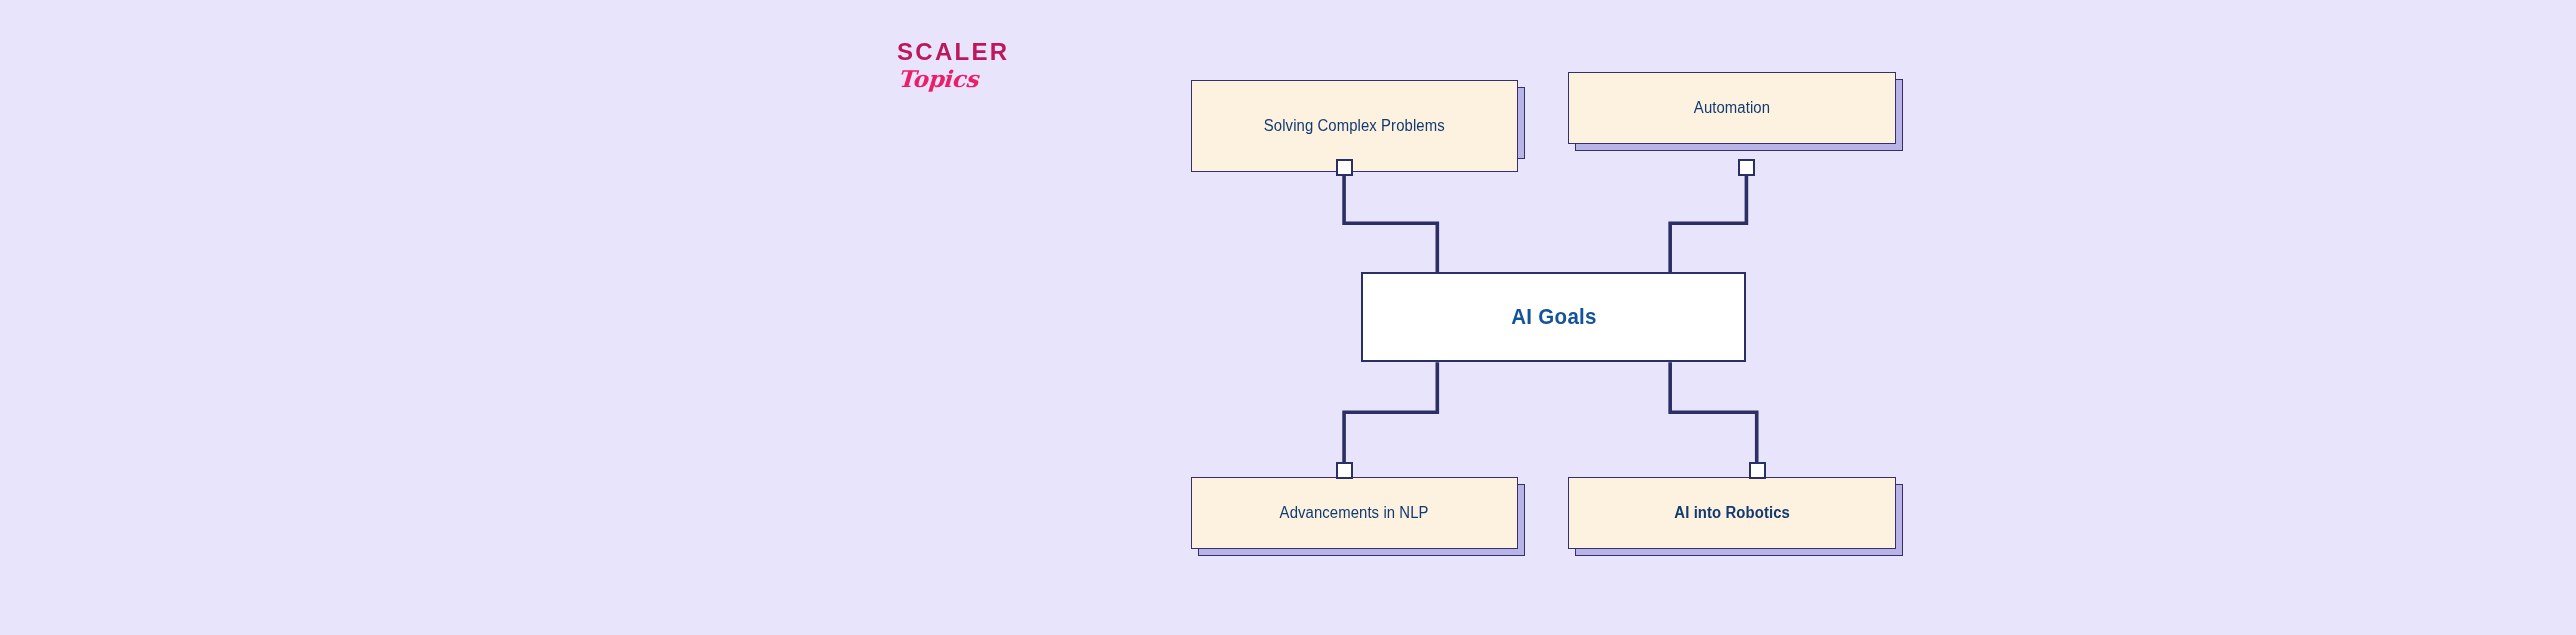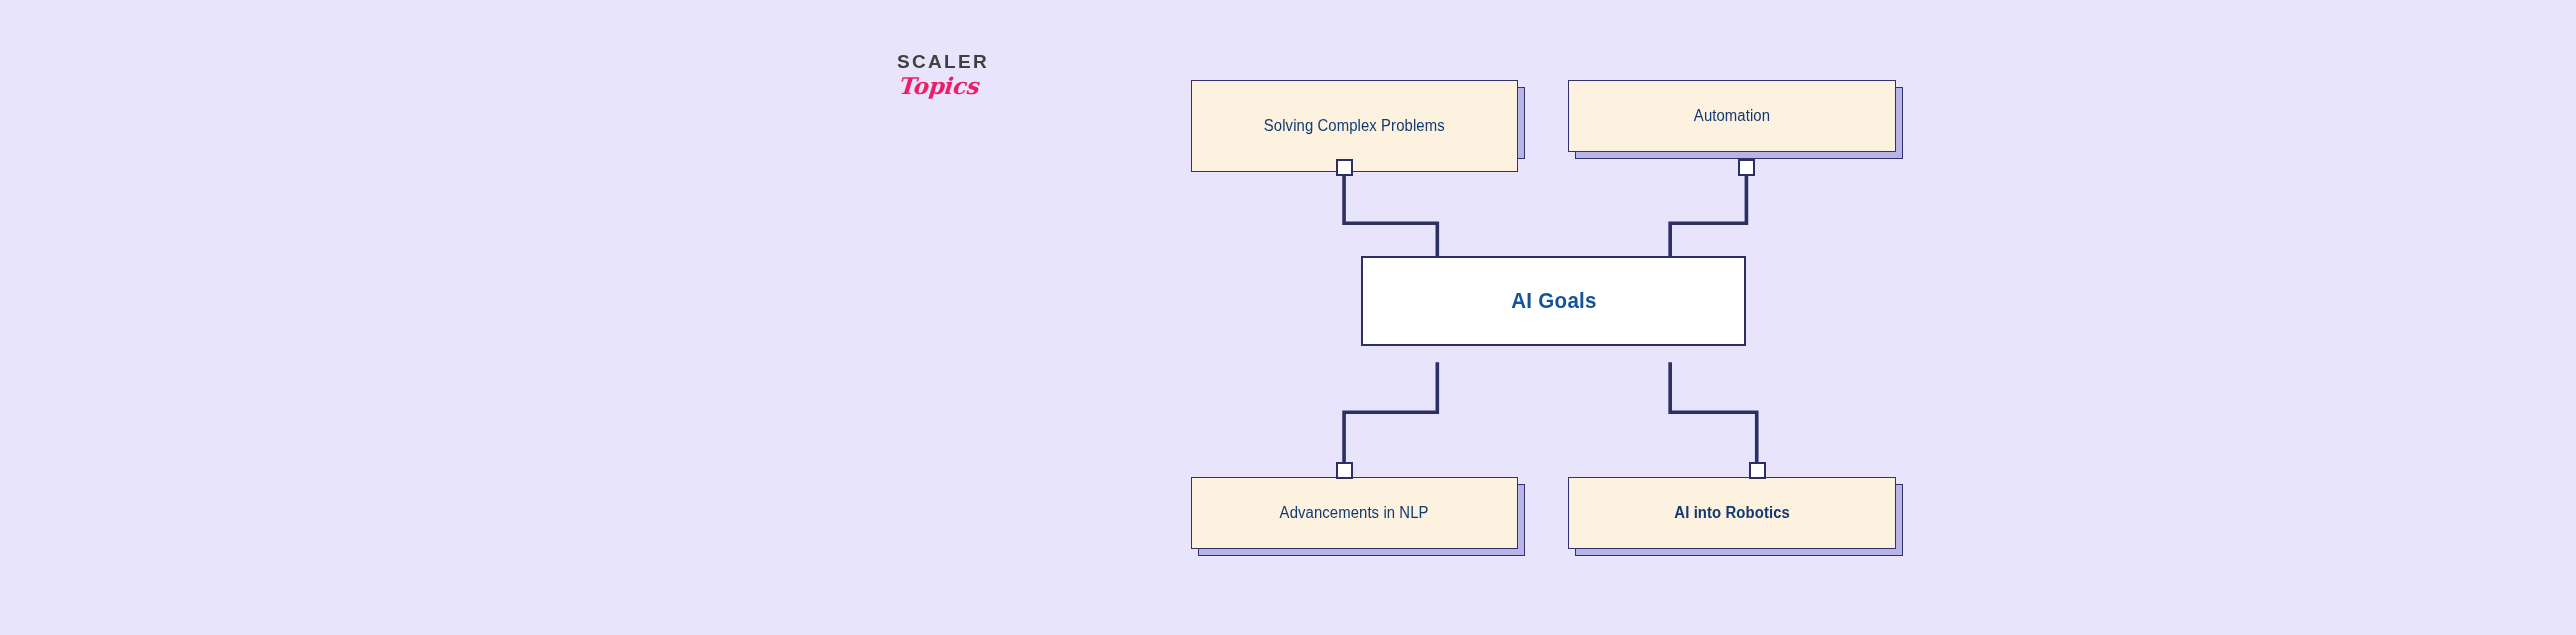--- a/index.html
+++ b/index.html
@@ -27,26 +27,25 @@
   #brand-logo {
     position: absolute;
     left: 897px;
     top: 40px;
     width: 155px;
     height: 62px;
   }
   #brand-wordmark {
     font-family: "Liberation Sans", sans-serif;
     font-weight: 700;
-    font-size: 19px;
+    font-size: 24px;
     letter-spacing: 2.3px;
-    color: #404040;
+    color: #be185d;
     line-height: 1;
     white-space: nowrap;
-    margin-top: 12px;
   }
   #brand-script {
     font-family: "DejaVu Serif", serif;
     font-style: italic;
     font-weight: 700;
     font-size: 23px;
     color: #ed1e68;
     line-height: 1;
     margin-top: 3.1px;
     margin-left: 3.1px;
@@ -145,28 +144,28 @@
     </g>
   </svg>
 
   <div class="node node-leaf" style="left:1191px; top:80px; width:327px; height:72px;">
     <div class="node-shadow" style="left:7.2px; top:7.2px; width:327px; height:72px;"></div>
     <div class="node-body" style="left:0px; top:0px; width:327px; height:92px;">
       <span class="node-label">Solving Complex Problems</span>
     </div>
   </div>
 
-  <div class="node node-leaf" style="left:1568px; top:80px; width:328px; height:72px;">
+  <div class="node node-leaf" style="left:1568px; top:72px; width:328px; height:72px;">
     <div class="node-shadow" style="left:7.2px; top:7.2px; width:328px; height:72px;"></div>
     <div class="node-body" style="left:0px; top:0px; width:328px; height:72px;">
       <span class="node-label">Automation</span>
     </div>
   </div>
 
-  <div class="node node-root" style="left:1361px; top:256px; width:385px; height:90px;">
+  <div class="node node-root" style="left:1361px; top:272px; width:385px; height:90px;">
     <div class="node-body" style="left:0px; top:0px; width:385px; height:90px;">
       <span class="node-label">AI Goals</span>
     </div>
   </div>
 
   <div class="node node-leaf" style="left:1191px; top:477px; width:327px; height:72px;padding-left:20px;">
     <div class="node-shadow" style="left:7.2px; top:7.2px; width:327px; height:72px;"></div>
     <div class="node-body" style="left:0px; top:0px; width:327px; height:72px;">
       <span class="node-label">Advancements in NLP</span>
     </div>

